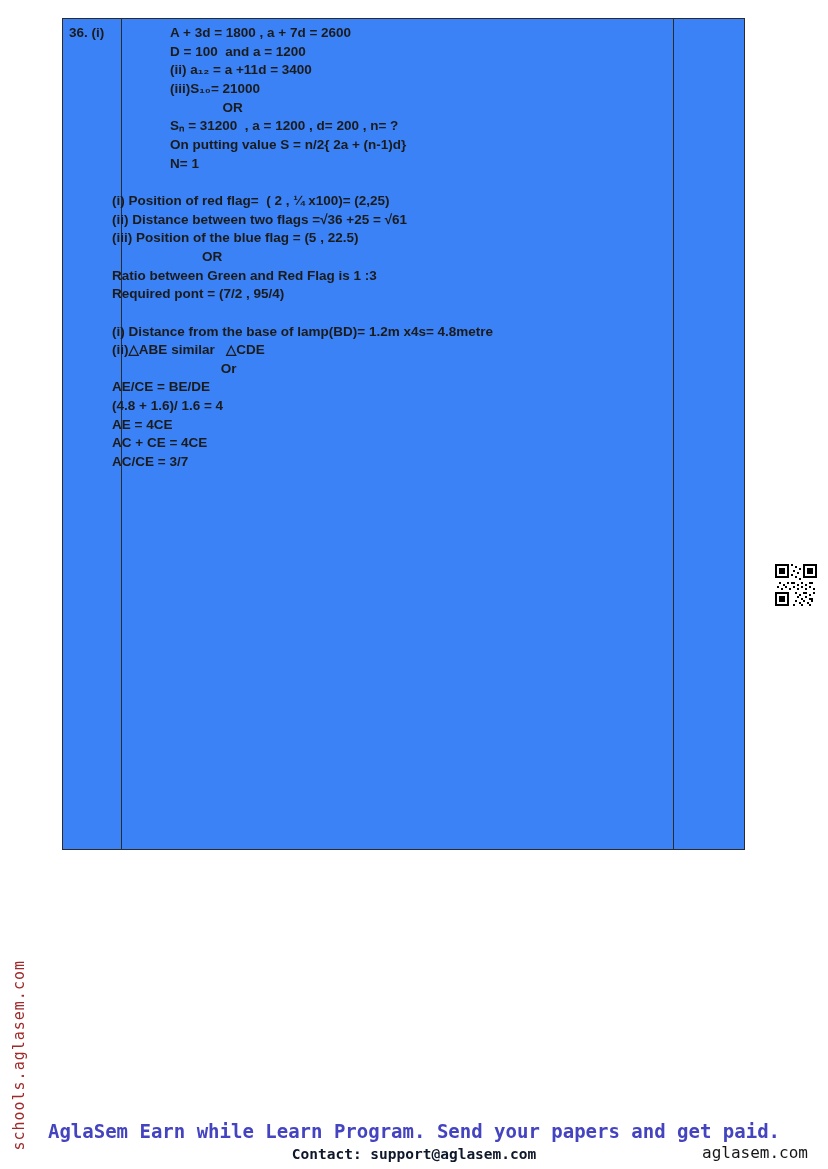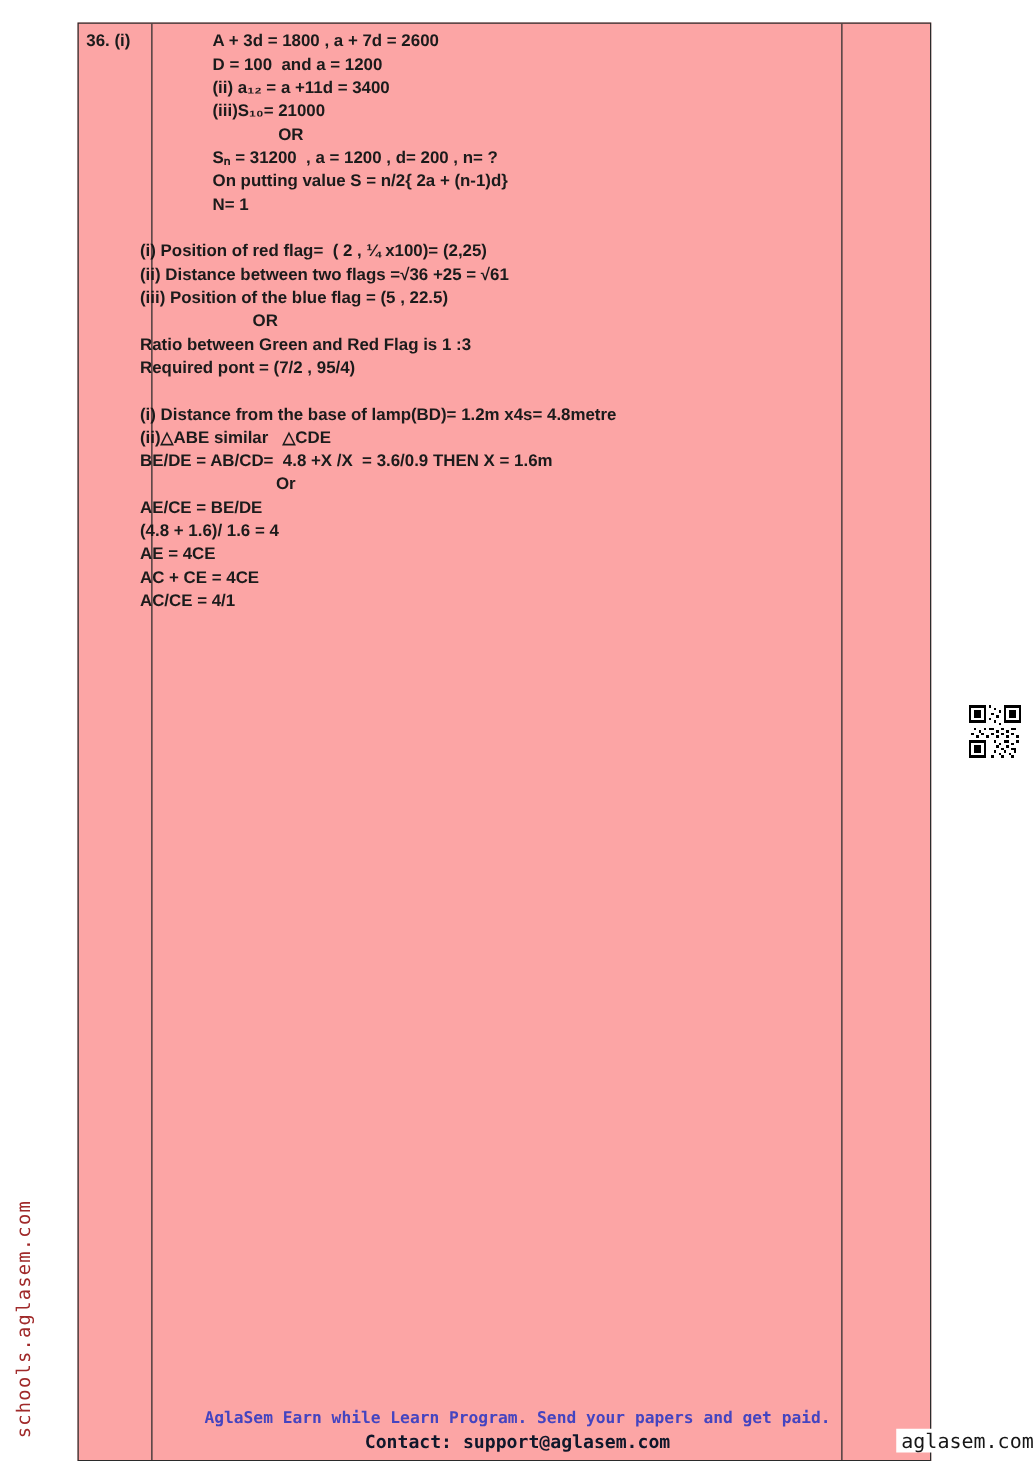--- a/index.html
+++ b/index.html
@@ -6,24 +6,24 @@
   body {
     width: 828px; height: 1169px;
     position: relative;
     background: #ffffff;
     font-family: "Liberation Sans", sans-serif;
     overflow: hidden;
   }
   .answer-table {
     position: absolute;
     left: 62px; top: 18px;
-    width: 683px; height: 1151px;
+    width: 683px; height: 832px;
     border: 1.5px solid #2b2b2b;
     box-sizing: border-box;
-    background: #fca5a5;
+    background: #3b82f6;
   }
   .vline {
     position: absolute; top: 0; bottom: 0; width: 0;
     border-left: 1.5px solid #2b2b2b;
   }
   .vline-1 { left: 58px; }
   .vline-2 { left: 610px; }
   .table-content {
     position: absolute;
     left: 0; right: 0; top: 0; bottom: 0;
@@ -58,34 +58,34 @@
   .qr {
     position: absolute;
     left: 775px; top: 563px;
     width: 42px; height: 44px;
   }
   .footer-line1 {
     position: absolute;
     left: 0; right: 0; bottom: 27px;
     text-align: center;
     font-family: "DejaVu Sans Mono", monospace;
-    font-size: 13px; font-weight: bold;
+    font-size: 19px; font-weight: bold;
     color: #4444c0;
   }
   .footer-line2 {
     position: absolute;
     left: 0; right: 0; bottom: 7px;
     text-align: center;
     font-family: "DejaVu Sans Mono", monospace;
     font-size: 14.5px; font-weight: bold;
     color: #0f172a;
   }
   .footer-brand {
     position: absolute;
-    right: 1px; bottom: 7px;
+    right: 20px; bottom: 7px;
     font-family: "DejaVu Sans Mono", monospace;
     font-size: 16px;
     color: #161616;
     background: #ffffff;
     padding-left: 4px;
   }
 </style>
 </head>
 <body>
 
@@ -116,27 +116,26 @@
           <div class="line">                        OR</div>
           <div class="line">Ratio between Green and Red Flag is 1 :3</div>
           <div class="line">Required pont = (7/2 , 95/4)</div>
         </div>
     </div>
 
     <div class="row">
       <div class="lines">
           <div class="line">(i) Distance from the base of lamp(BD)= 1.2m x4s= 4.8metre</div>
           <div class="line">(ii)△ABE similar   △CDE</div>
-          <div class="line">BE/DE = AB/CD=  4.8 +X /X  = 3.6/0.9 THEN X = 1.6m</div>
           <div class="line">                             Or</div>
           <div class="line">AE/CE = BE/DE</div>
           <div class="line">(4.8 + 1.6)/ 1.6 = 4</div>
           <div class="line">AE = 4CE</div>
           <div class="line">AC + CE = 4CE</div>
-          <div class="line">AC/CE = 4/1</div>
+          <div class="line">AC/CE = 3/7</div>
         </div>
     </div>
 
   </div>
 </div>
 
 <div class="side-text">schools.aglasem.com</div>
 
 <svg class="qr" viewBox="0 0 21 21" shape-rendering="crispEdges" xmlns="http://www.w3.org/2000/svg">
   <rect x="0" y="0" width="21" height="21" fill="#ffffff"></rect>

